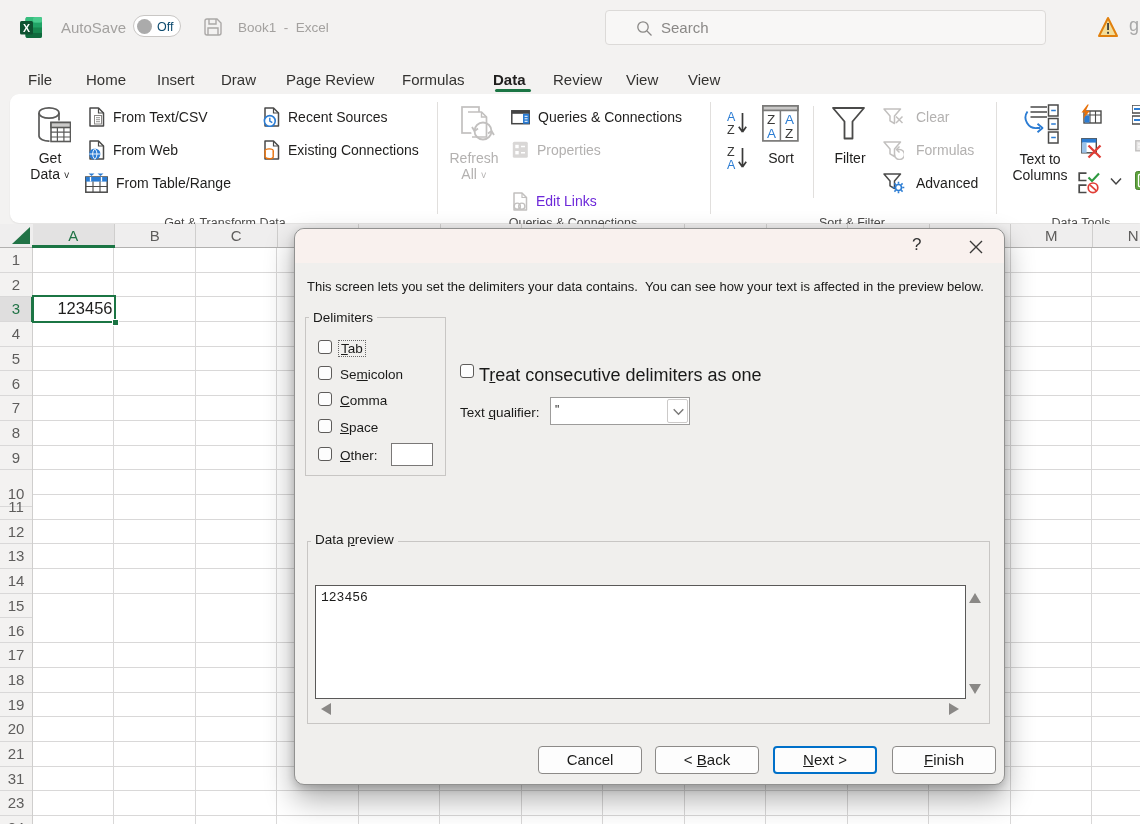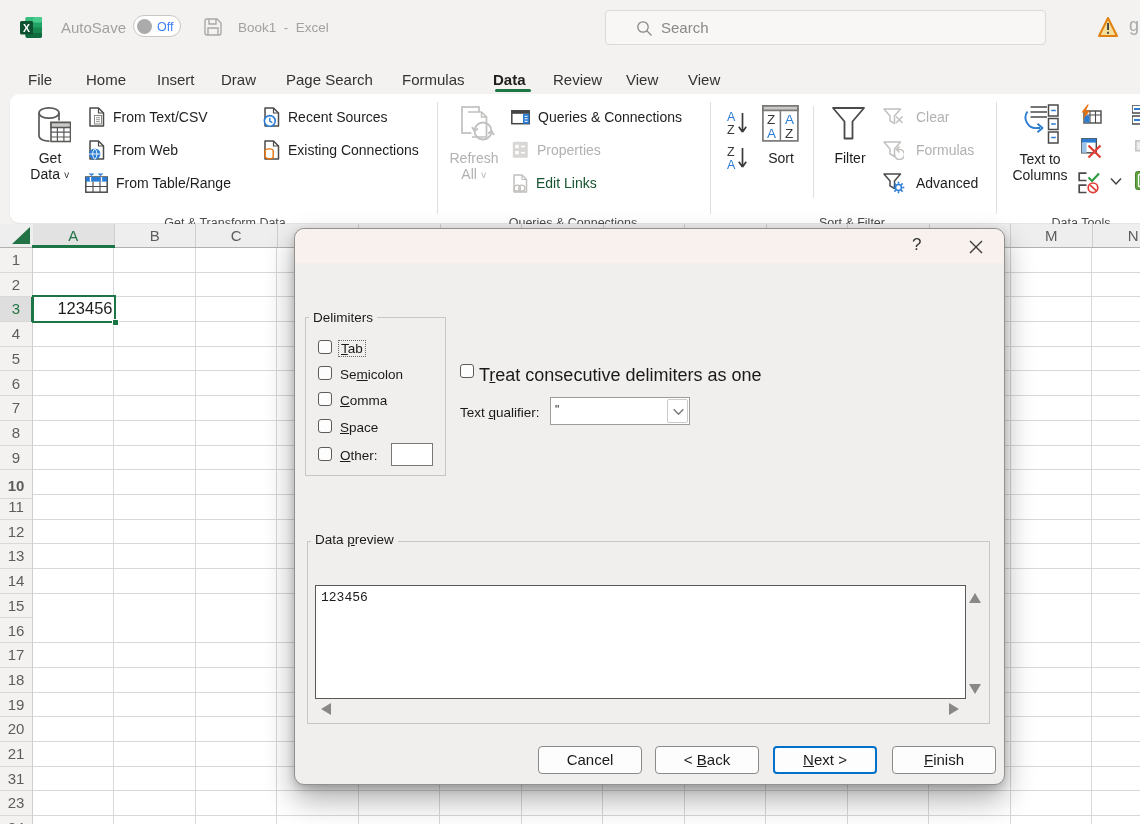--- a/index.html
+++ b/index.html
@@ -5,21 +5,21 @@
   * { margin:0; padding:0; box-sizing:border-box; }
   html,body { width:1140px; height:824px; overflow:hidden; }
   body { font-family:"Liberation Sans", sans-serif; background:#f3f2f1; position:relative; }
   .abs { position:absolute; }
   
   #titlebar { left:0; top:0; width:1140px; height:60px; background:#f3f2f1; }
   .tb-gray { color:#a3a19f; font-size:15px; }
   #autosave { left:61px; top:19px; }
   #pill { left:133px; top:15px; width:48px; height:22px; border:1px solid #c9c7c5; border-radius:11px; background:#fff; }
   #knob { left:3px; top:2.5px; width:15px; height:15px; border-radius:50%; background:#ababab; }
-  #offtxt { left:23px; top:3.5px; font-size:12.5px; color:#3b82f6; }
+  #offtxt { left:23px; top:3.5px; font-size:12.5px; color:#0c4a6e; }
   #booktxt { left:238px; top:19px; font-size:14px; }
   #searchbox { left:605px; top:10px; width:441px; height:35px; background:#f8f7f6; border:1px solid #dcdad8; border-radius:4px; }
   #searchtxt { left:55px; top:8px; font-size:15px; color:#8a8886; }
   #gletter { left:1129px; top:15px; font-size:18px; color:#a8a8a8; }
   
   #tabs { left:0; top:0; width:1140px; height:94px; }
   .tab { position:absolute; top:71px; font-size:15px; color:#333230; white-space:nowrap; }
   .tab.active { font-weight:bold; color:#1f1e1d; }
   #dataline { position:absolute; left:495px; top:89px; width:36px; height:3px; border-radius:2px; background:#1b7544; }
   
@@ -90,21 +90,21 @@
   <path d="M5.5 15.7 H22 V19 a2 2 0 0 1-2 2 H7.5 a2 2 0 0 1-2-2 Z" fill="#0f6a3d"></path>
   <rect x="0" y="4" width="13" height="13.5" rx="1.5" fill="#0e5231"></rect>
   <text x="6.5" y="15" font-family="Liberation Sans" font-size="10.5" font-weight="bold" fill="#fff" text-anchor="middle">X</text>
 </svg>
 
 <div class="abs" id="tabs">
   <span class="tab" style="left:28px">File</span>
     <span class="tab" style="left:86px">Home</span>
   <span class="tab" style="left:157px">Insert</span>
     <span class="tab" style="left:221px">Draw</span>
-  <span class="tab" style="left:286px">Page Search</span>
+  <span class="tab" style="left:286px">Page Review</span>
     <span class="tab" style="left:402px">Formulas</span>
   <span class="tab active" style="left:493px">Data</span>
     <span class="tab" style="left:553px">Review</span>
   <span class="tab" style="left:626px">View</span>
     <span class="tab" style="left:688px">View</span>
   <div id="dataline"></div>
 </div>
 
 <div class="abs" id="ribbon">
   <div class="rsep" style="left:427px"></div>
@@ -168,21 +168,21 @@
 <rect x="0.8" y="0.8" width="17.4" height="3" fill="#444"></rect>
 <rect x="12" y="3.8" width="6.2" height="9.9" fill="#2b7cd3"></rect>
 <path d="M13.6 6.3 H16.6 M13.6 8.8 H16.6 M13.6 11.3 H16.6" stroke="#fff" stroke-width="1"></path>
       </svg>Queries &amp; Connections</div>
   <div class="smallitem" style="left:502px;top:45px;color:#b3b1b0"><svg width="17" height="18" viewBox="0 0 17 18">
         <rect x="0.8" y="0.8" width="15" height="16" rx="1.5" fill="#d9d7d6"></rect>
 <rect x="3.3" y="3.8" width="3.4" height="3.4" fill="#fff"></rect>
         <rect x="3.3" y="10" width="3.4" height="3.4" fill="#fff"></rect>
 <path d="M9 5.5 H13 M9 11.7 H13" stroke="#fff" stroke-width="1.4"></path>
       </svg>Properties</div>
-  <div class="smallitem" style="left:501px;top:78px;color:#14532d"><svg width="17" height="19" viewBox="0 0 17 19">
+  <div class="smallitem" style="left:501px;top:96px;color:#6d28d9"><svg width="17" height="19" viewBox="0 0 17 19">
         <path d="M3 1 H11 L15.5 5.5 V18 H3 Z" fill="#fff" stroke="#c2c0bf" stroke-width="1.5" stroke-linejoin="round"></path>
 <path d="M11 1 V5.5 H15.5" fill="none" stroke="#c2c0bf" stroke-width="1.2"></path>
 <circle cx="6.3" cy="14.2" r="3.1" fill="none" stroke="#c2c0bf" stroke-width="1.4"></circle>
 <circle cx="10.8" cy="14.2" r="3.1" fill="none" stroke="#c2c0bf" stroke-width="1.4"></circle>
       </svg>Edit Links</div>
   <svg class="abs" style="left:717px;top:16px" width="21" height="26" viewBox="0 0 21 26">
       <text x="0" y="11" font-size="12.5" fill="#2b7cd3" font-family="Liberation Sans">A</text>
 <text x="0" y="24" font-size="12.5" fill="#3a3a39" font-family="Liberation Sans">Z</text>
 <path d="M15.5 3 V21 M15.5 22 L11.8 16.8 M15.5 22 L19.2 16.8" stroke="#3a3a39" stroke-width="1.7" fill="none"></path>
     </svg>
@@ -292,21 +292,21 @@
     <div class="rhd" style="top:0.0px;">1</div>
     <div class="rhd" style="top:24.7px;">2</div>
     <div class="rhd" style="top:49.4px;background:#dfdede;color:#217346;">3</div>
     <div style="position:absolute;left:31px;top:49.4px;width:2px;height:24.7px;background:#217346"></div>
     <div class="rhd" style="top:74.1px;">4</div>
     <div class="rhd" style="top:98.8px;">5</div>
     <div class="rhd" style="top:123.5px;">6</div>
     <div class="rhd" style="top:148.2px;">7</div>
     <div class="rhd" style="top:172.9px;">8</div>
     <div class="rhd" style="top:197.6px;">9</div>
-    <div class="rhd" style="top:226px;font-weight:bold;">10</div>
+    <div class="rhd" style="top:234px;">10</div>
     <div class="rhd" style="top:247.0px;">11</div>
     <div class="rhd" style="top:271.7px;">12</div>
     <div class="rhd" style="top:296.4px;">13</div>
     <div class="rhd" style="top:321.1px;">14</div>
     <div class="rhd" style="top:345.8px;">15</div>
     <div class="rhd" style="top:370.5px;">16</div>
     <div class="rhd" style="top:395.2px;">17</div>
     <div class="rhd" style="top:419.9px;">18</div>
     <div class="rhd" style="top:444.6px;">19</div>
     <div class="rhd" style="top:469.3px;">20</div>
@@ -325,20 +325,21 @@
       <path d="M18 0 V17 H0 Z" fill="#217346"></path>
     </svg>
 </div>
 
 <div class="abs" id="dialog">
   <div class="abs" id="dtitle"></div>
   <div class="abs" id="dhelp">?</div>
   <svg class="abs" style="left:674px;top:11px" width="14" height="14" viewBox="0 0 14 14">
       <path d="M1 1 L13 13 M13 1 L1 13" stroke="#3a3938" stroke-width="1.4" fill="none"></path>
     </svg>
+  <div class="abs d13" id="dinstr">This screen lets you set the delimiters your data contains.&nbsp; You can see how your text is affected in the preview below.</div>
 
   <div class="grpbox" style="left:10px;top:88px;width:141px;height:159px"></div>
   <div class="grplab d13" style="left:14px;top:81px">Delimiters</div>
   <div class="cb" style="left:23px;top:111px"></div>
   <div class="cblab d13" style="left:43px;top:111px;border:1px dotted #666;padding:0 2px"><u>T</u>ab</div>
   <div class="cb" style="left:23px;top:137px"></div>
   <div class="cblab d13" style="left:45px;top:138px">Se<u>m</u>icolon</div>
   <div class="cb" style="left:23px;top:163px"></div>
   <div class="cblab d13" style="left:45px;top:164px"><u>C</u>omma</div>
   <div class="cb" style="left:23px;top:190px"></div>

